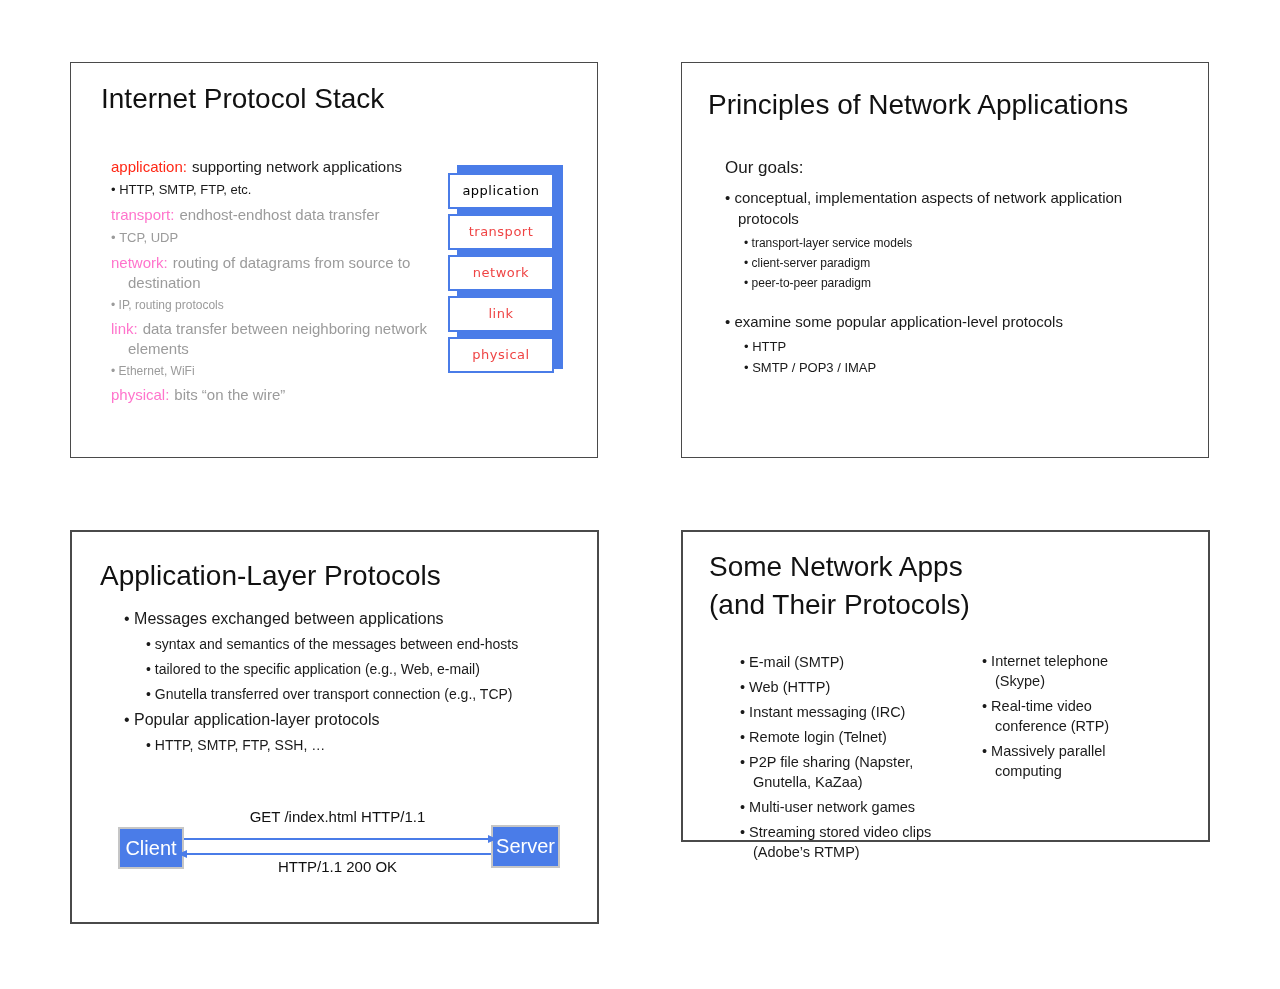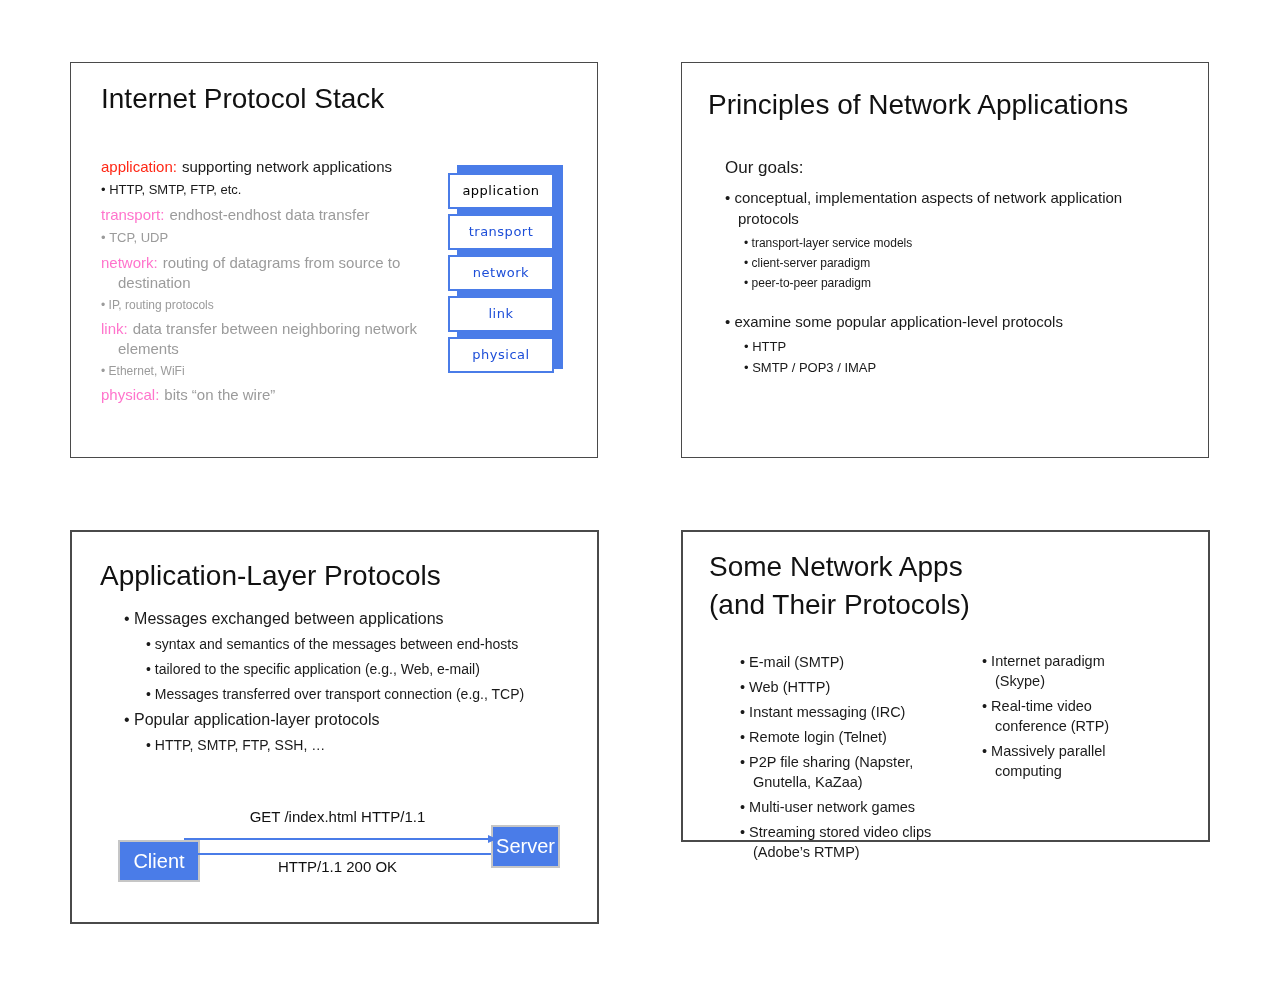--- a/index.html
+++ b/index.html
@@ -14,57 +14,57 @@
   #s3{left:70px;top:530px;width:529px;height:394px;border-width:2px;}
   #s4{left:681px;top:530px;width:529px;height:312px;border-width:2px;}
 
   .title{position:absolute;margin:4px;font-size:28px;font-weight:400;color:#111;white-space:nowrap;}
   #s1 .title{left:26px;top:16px;}
   #s2 .title{left:22px;top:22px;}
   #s3 .title{left:24px;top:24px;}
   #s4 .title{left:22px;top:12px;white-space:normal;line-height:38px;}
 
   
-  .s1-body{position:absolute;left:30px;top:94px;width:334px;}
+  .s1-body{position:absolute;left:40px;top:94px;width:334px;}
   .ln{margin:0;}
   .main{font-size:15px;line-height:20px;margin-bottom:4px;}
   .hang{padding-left:17px;text-indent:-17px;width:315px;}
   .sub13{font-size:13px;line-height:18px;margin-bottom:6px;}
   .sub12{font-size:12px;line-height:16px;margin-bottom:6px;color:#9b9b9b;}
   .red{color:#ff2715;}
   .pink{color:#ff74cc;}
   .gray{color:#9b9b9b;}
   .term{margin-right:5px;}
   .bullet::before{content:"•\00a0 ";}
 
   .stack{position:absolute;left:377px;top:102px;width:115px;height:209px;}
   .stack-backing{position:absolute;left:9px;top:0;width:106px;height:204px;background:#4a7ce8;}
   .stack-boxes{position:absolute;left:0;top:8px;width:106px;}
   .stack-box{box-sizing:border-box;width:106px;height:36px;margin-bottom:5px;background:#fff;
     border:2px solid #4a7ce8;text-align:center;line-height:31px;
-    font-family:"DejaVu Sans", sans-serif;font-size:13px;letter-spacing:0.5px;color:#1d4ed8;}
+    font-family:"DejaVu Sans", sans-serif;font-size:13px;letter-spacing:0.5px;color:#ef4444;}
   .stack-box:first-child{color:#000;}
   .stack-box:last-child{margin-bottom:0;}
 
   
   .s2-body{position:absolute;left:43px;top:94px;width:460px;}
   .goals{font-size:17px;line-height:22px;margin:0 0 8px 0;}
   .s2-b1{font-size:15px;line-height:21px;margin:4px 0 4px 0;padding-left:13px;text-indent:-13px;width:440px;}
   .s2-sub{font-size:12px;line-height:20px;margin:0 0 0 19px;padding-left:11px;text-indent:-11px;}
   .s2-gap{margin-bottom:18px;}
   .s2-sub2{font-size:13px;line-height:21px;margin:0 0 0 19px;padding-left:11px;text-indent:-11px;}
 
   
   .s3-body{position:absolute;left:52px;top:76px;width:460px;}
   .b-main{font-size:16px;line-height:22px;margin:0 0 4px 0;padding-left:14px;text-indent:-14px;}
   .b-sub{font-size:14px;line-height:21px;margin:0 0 4px 22px;padding-left:12px;text-indent:-12px;width:400px;}
 
   .cs-box{position:absolute;box-sizing:border-box;background:#4a7ce8;border:2px solid #c6c6c6;
     color:#fff;font-size:20px;text-align:center;line-height:38px;}
-  .client-box{left:46px;top:308px;width:82px;height:42px;}
+  .client-box{left:46px;top:295px;width:66px;height:42px;}
   .server-box{left:419px;top:293px;width:69px;height:43px;}
   .arrow{position:absolute;height:2px;background:#4a7ce8;}
   .arrow-request{left:112px;top:306px;width:305px;}
   .arrow-response{left:114px;top:321px;width:305px;}
   .arrow-request::after{content:"";position:absolute;right:-8px;top:-3px;width:0;height:0;
     border-left:9px solid #4a7ce8;border-top:4px solid transparent;border-bottom:4px solid transparent;}
   .arrow-response::before{content:"";position:absolute;left:-8px;top:-3px;width:0;height:0;
     border-right:9px solid #4a7ce8;border-top:4px solid transparent;border-bottom:4px solid transparent;}
   .msg-label{position:absolute;left:112px;width:307px;text-align:center;font-size:15px;color:#111;}
   .request-label{top:276px;}
@@ -127,21 +127,21 @@
   </div>
 </section>
 
 <section class="slide" id="s3">
   <h1 class="title">Application-Layer Protocols</h1>
 
   <div class="s3-body">
     <p class="b-main bullet">Messages exchanged between applications</p>
     <p class="b-sub bullet">syntax and semantics of the messages between end-hosts</p>
     <p class="b-sub bullet">tailored to the specific application (e.g., Web, e-mail)</p>
-    <p class="b-sub bullet">Messages transferred over transport connection (e.g., TCP)</p>
+    <p class="b-sub bullet">Gnutella transferred over transport connection (e.g., TCP)</p>
 
     <p class="b-main bullet">Popular application-layer protocols</p>
     <p class="b-sub bullet">HTTP, SMTP, FTP, SSH, …</p>
   </div>
 
   <div>
     <div class="msg-label request-label">GET /index.html HTTP/1.1</div>
     <div class="cs-box client-box">Client</div>
     <div class="cs-box server-box">Server</div>
     <div class="arrow arrow-request"></div>
@@ -160,17 +160,17 @@
     <p class="app-item bullet">E-mail (SMTP)</p>
     <p class="app-item bullet">Web (HTTP)</p>
     <p class="app-item bullet">Instant messaging (IRC)</p>
     <p class="app-item bullet">Remote login (Telnet)</p>
     <p class="app-item bullet">P2P file sharing (Napster, Gnutella, KaZaa)</p>
     <p class="app-item bullet">Multi-user network games</p>
     <p class="app-item bullet">Streaming stored video clips (Adobe’s RTMP)</p>
   </div>
 
   <div class="col col-right">
-    <p class="app-item bullet">Internet paradigm (Skype)</p>
+    <p class="app-item bullet">Internet telephone (Skype)</p>
     <p class="app-item bullet">Real-time video conference (RTP)</p>
     <p class="app-item bullet">Massively parallel computing</p>
   </div>
 </section>
 
 </body></html>

